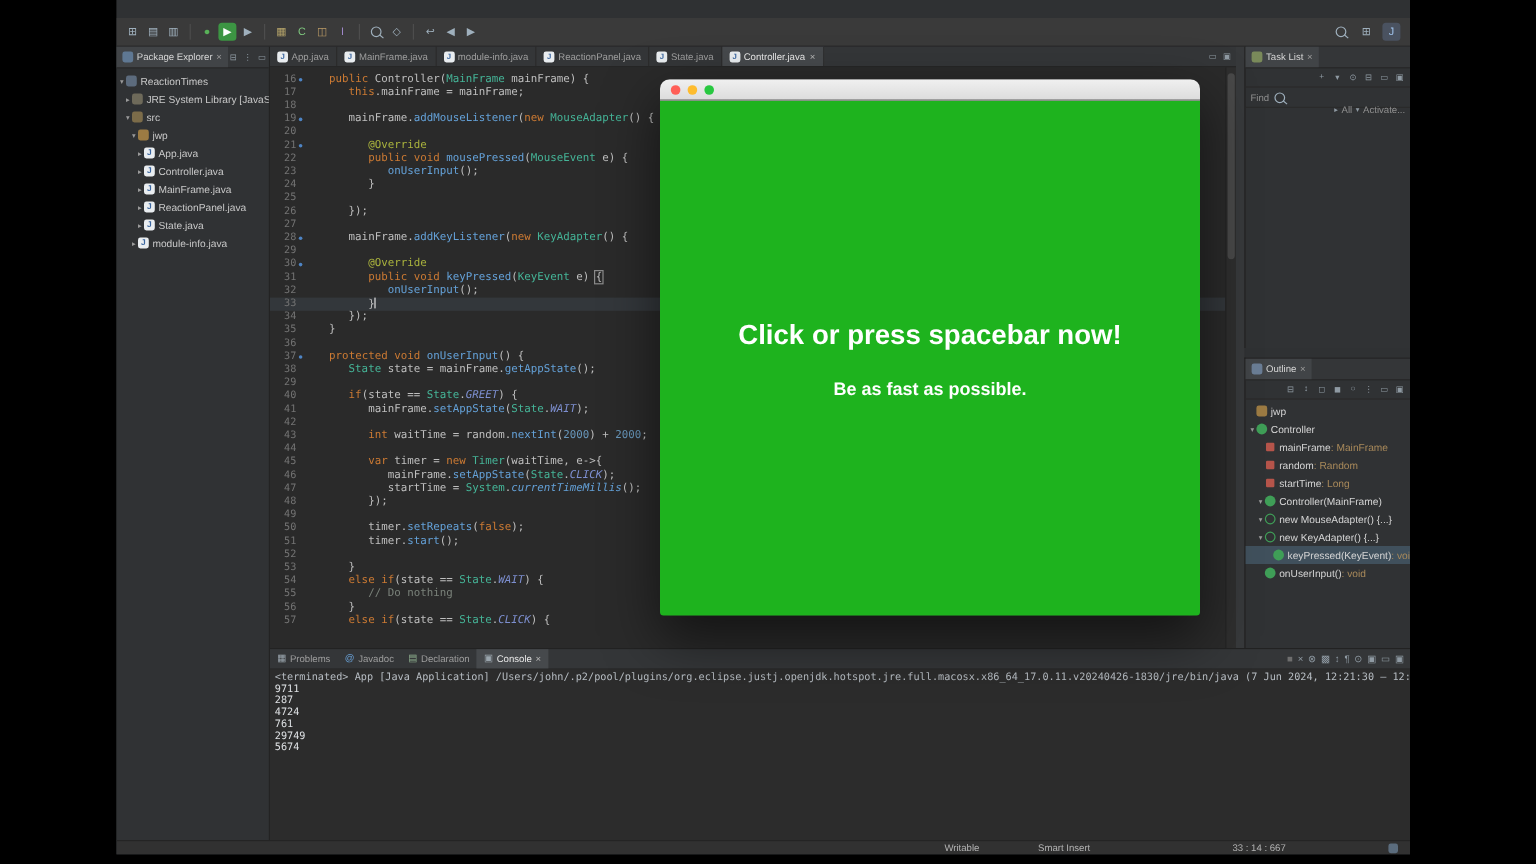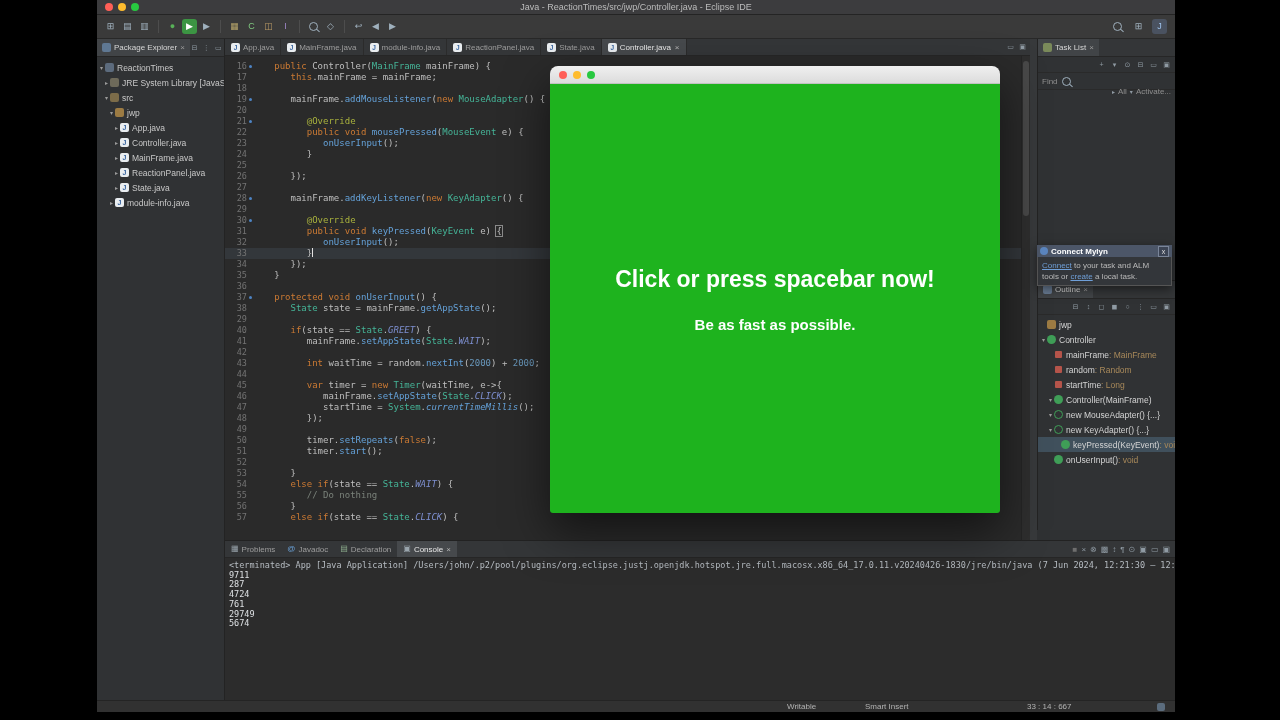--- a/index.html
+++ b/index.html
@@ -68,21 +68,21 @@
 
   .sash{position:absolute;left:933px;top:39px;width:7px;height:501px;background:#37393b;}
 
   
   .rcol{position:absolute;left:940px;top:39px;width:138px;height:251px;background:#303234;border-left:1px solid #232323;box-sizing:border-box;}
   .tlicons{height:15px;display:flex;align-items:center;justify-content:flex-end;gap:4px;padding-right:4px;border-bottom:1px solid #2a2a2a;}
   .findrow{height:16px;display:flex;align-items:center;font-size:8px;color:#8f8f8f;padding:0 4px;gap:4px;border-bottom:1px solid #2a2a2a;white-space:nowrap;}
   .findrow .frt{margin-left:auto;display:flex;align-items:center;gap:3px;margin-top:20px;}
   .chev{font-size:6px;color:#8f9aa3;}
 
-  .outline-box{position:absolute;left:940px;top:280px;width:138px;height:250px;background:#303234;border-left:1px solid #232323;border-top:1px solid #232323;box-sizing:border-box;}
+  .outline-box{position:absolute;left:940px;top:298px;width:138px;height:250px;background:#303234;border-left:1px solid #232323;border-top:1px solid #232323;box-sizing:border-box;}
   .otree{font-size:8.5px;color:#cfcfcf;padding-top:2px;}
   .oitem{height:15px;display:flex;align-items:center;white-space:nowrap;overflow:hidden;}
   .oitem.sel{background:#40505c;}
   .oname{color:#d4d4d4;} .otype{color:#a8895a;}
   .oc{width:9px;height:9px;flex:none;margin-right:3px;border-radius:50%;display:flex;align-items:center;justify-content:center;font-size:6px;color:#fff;font-weight:bold;}
   .oc-pkg{border-radius:2px;background:#9c7b43;}
   .oc-class{background:#3f9e57;}
   .oc-class2{background:transparent;border:1px solid #3f9e57;box-sizing:border-box;}
   .oc-field{border-radius:1px;background:#b5544a;width:7px;height:7px;margin:0 4px 0 1px;}
   .oc-method,.oc-ctor{background:#3f9e57;}
@@ -122,28 +122,20 @@
   .gdot2{width:8px;height:8px;border-radius:50%;}
   .gbody{height:429px;border-radius:0 0 3px 3px;text-align:center;color:#fff;overflow:hidden;}
   .gh1{padding-top:182px;font-size:23px;font-weight:bold;}
   .gh2{margin-top:23px;font-size:15px;font-weight:bold;}
 </style>
 </head>
 <body>
 
 <div id="app">
 
-  <div class="titlebar">
-    <div class="traffic" id="traffic">
-        <span class="tdot" style="background: rgb(255, 95, 87);"></span>
-        <span class="tdot" style="background: rgb(254, 188, 46);"></span>
-        <span class="tdot" style="background: rgb(40, 200, 64);"></span>
-      </div>
-    <div class="wtitle">Java - ReactionTimes/src/jwp/Controller.java - Eclipse IDE</div>
-  </div>
 
   <div class="toolbar">
     <div id="tb-left">
         <span class="tb-icon" style="color: rgb(159, 176, 189);">⊞</span>
         <span class="tb-icon" style="color: rgb(159, 176, 189);">▤</span>
         <span class="tb-icon" style="color: rgb(159, 176, 189);">▥</span>
         <span class="tb-sep"></span>
         <span class="tb-icon" style="color: rgb(88, 177, 88);">●</span>
         <span class="tb-icon" style="background: rgb(60, 149, 67); color: rgb(255, 255, 255);">▶</span>
         <span class="tb-icon" style="color: rgb(159, 176, 189);">▶</span>
@@ -346,28 +338,20 @@
       <span class="mag"></span>
       <span class="frt">
         <span class="chev">▸</span>
         <span>All</span>
         <span class="chev">▾</span>
         <span>Activate...</span>
       </span>
     </div>
   </div>
 
-  <div class="mylyn">
-    <div class="myhead">
-      <span class="myic"></span>
-      <span class="mytitle">Connect Mylyn</span>
-      <span class="myx">x</span>
-    </div>
-    <div class="mybody" id="mylyn-body"><span class="link">Connect</span><span> to your task and ALM tools or </span><span class="link">create</span><span> a local task.</span></div>
-  </div>
 
   <div class="outline-box">
     <div class="phead">
       <div class="ptab">
         <span class="pic" style="background:#6a7d95"></span>
         <span>Outline</span>
         <span class="x">×</span>
       </div>
     </div>
     <div class="tlicons" id="ol-icons">

